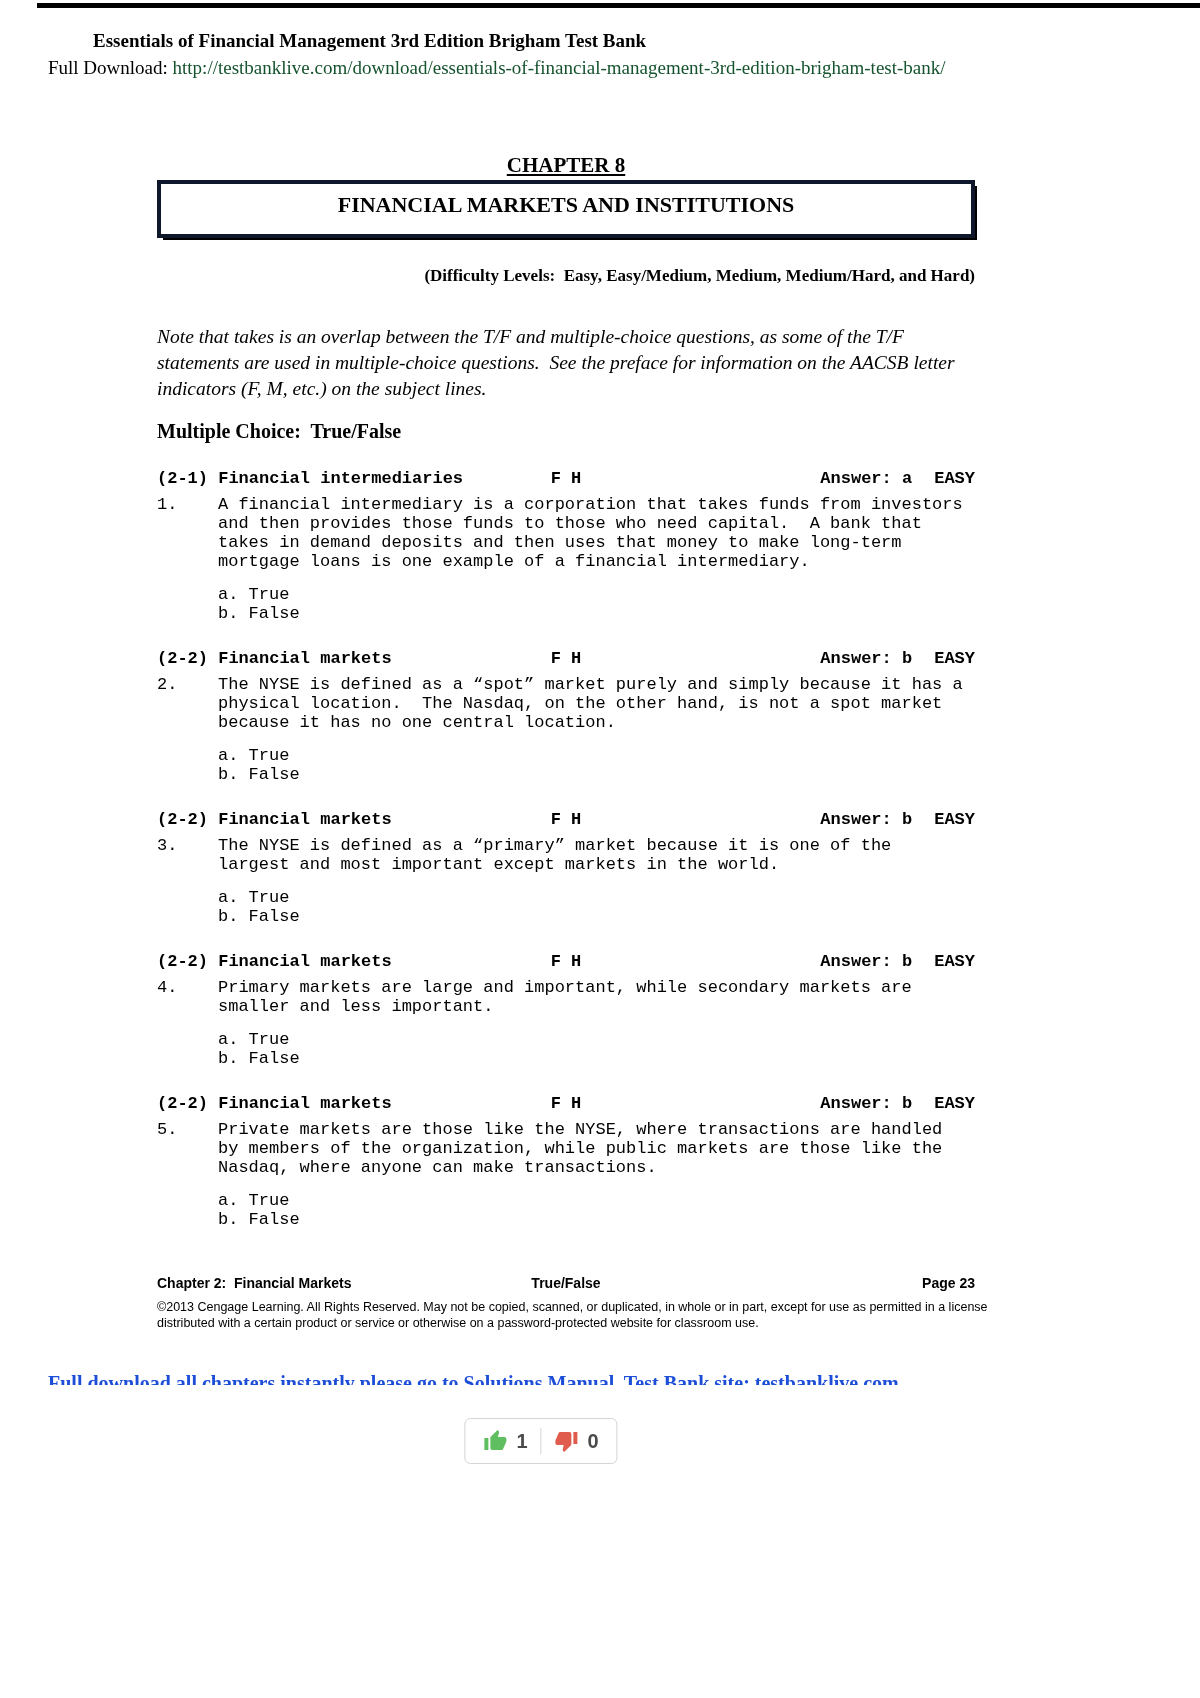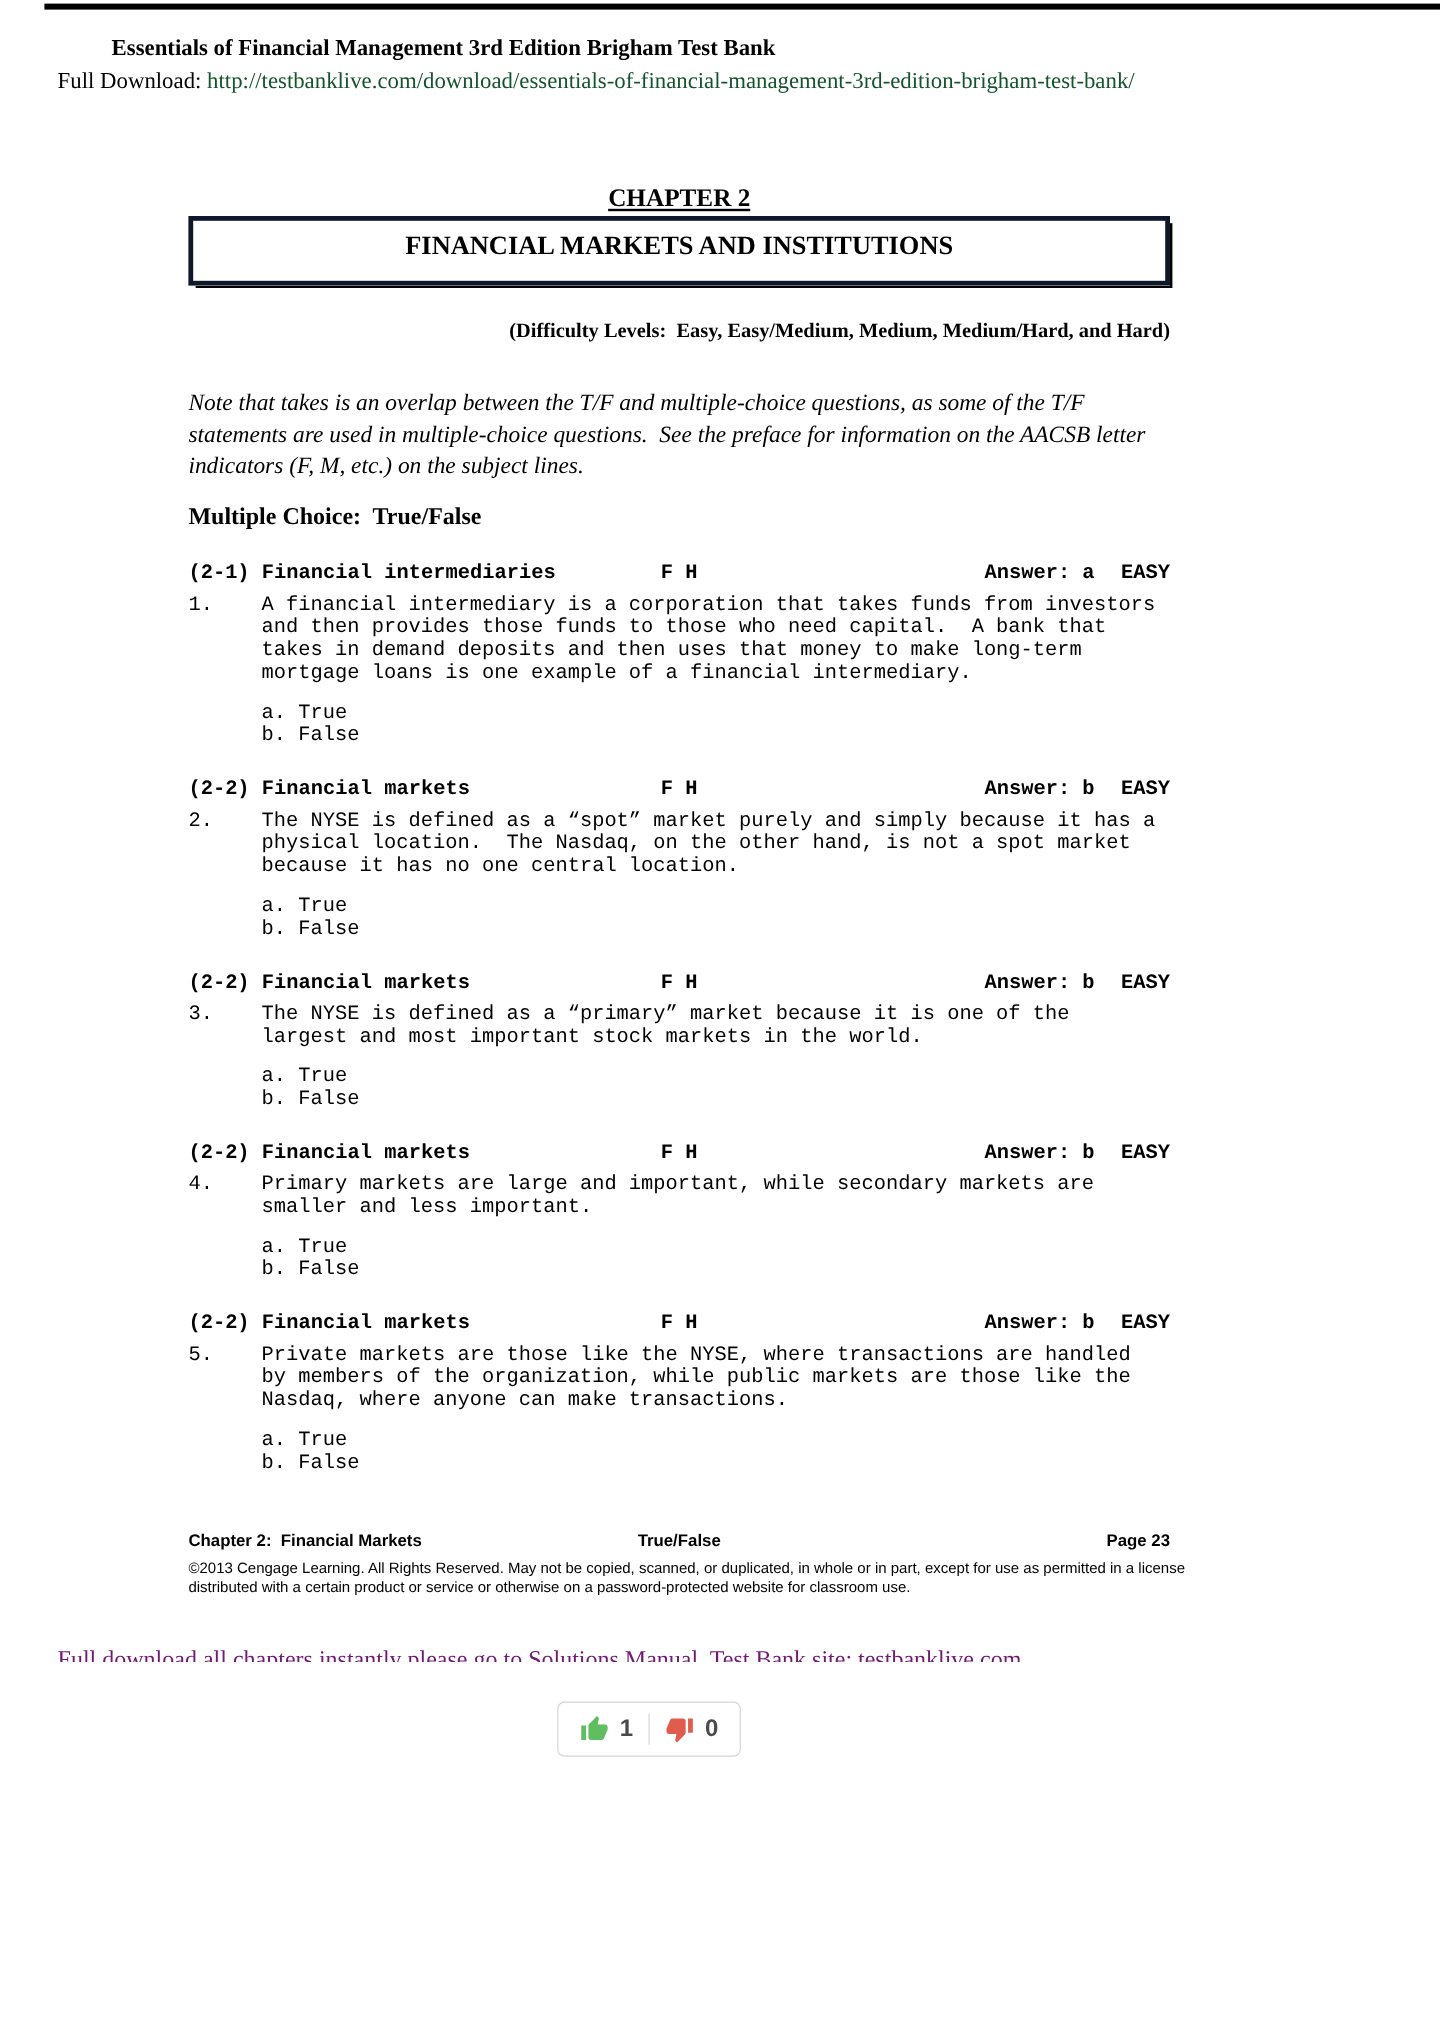--- a/index.html
+++ b/index.html
@@ -39,22 +39,22 @@
   .q-options { margin:14px 0 0 61px; }
 
   .page-footer { margin-top:46px; font-family:"Liberation Sans", sans-serif; }
   .f-row { display:grid; grid-template-columns:1fr auto 1fr; font-weight:bold; font-size:14px; }
   .f-center { justify-self:center; }
   .f-right { justify-self:end; }
   .f-copy { font-size:12.5px; line-height:1.32; margin-top:8px; width:834px; }
 
   .bottom-link-clip { position:absolute; top:1372px; left:48px; width:920px; height:13px; overflow:hidden; }
   .bottom-link-clip a {
-    font-family:"Liberation Serif", serif; font-size:20px; font-weight:normal;
-    color:#701a75; text-decoration:underline; white-space:nowrap;
+    font-family:"Liberation Serif", serif; font-size:20px; font-weight:bold;
+    color:#1d4ed8; text-decoration:underline; white-space:nowrap;
   }
 
   .rating {
     position:absolute; top:1418px; left:541px; transform:translateX(-50%);
     display:flex; align-items:center; gap:13px;
     border:1px solid #d5d5d5; border-radius:6px; background:#fff; padding:9px 18px;
     font-family:"Liberation Sans", sans-serif;
   }
   .rate-btn { display:flex; align-items:center; gap:9px; cursor:pointer; background:none; border:none; }
   .rate-count { font-size:20px; font-weight:bold; color:#4a4a4a; }
@@ -67,21 +67,21 @@
 
 <div class="top-rule"></div>
 
 <div class="doc-header">
   <div class="doc-title">Essentials of Financial Management 3rd Edition Brigham Test Bank</div>
   <div class="doc-download"><span class="ws">Full Download: </span><a href="#">http://testbanklive.com/download/essentials-of-financial-management-3rd-edition-brigham-test-bank/</a></div>
 </div>
 
 <div class="content">
 
-  <div class="chapter-no">CHAPTER 2</div>
+  <div class="chapter-no">CHAPTER 8</div>
   <div class="title-box">
     <span>FINANCIAL MARKETS AND INSTITUTIONS</span>
   </div>
 
   <div class="difficulty ws">(Difficulty Levels:  Easy, Easy/Medium, Medium, Medium/Hard, and Hard)</div>
 
   <div class="intro-note ws">Note that takes is an overlap between the T/F and multiple-choice questions, as some of the T/F statements are used in multiple-choice questions.  See the preface for information on the AACSB letter indicators (F, M, etc.) on the subject lines.</div>
 
   <div class="section-heading ws">Multiple Choice:  True/False</div>
 
@@ -130,21 +130,21 @@
     <div class="q-head">
       <span class="ws">(2-2) Financial markets</span>
       <span class="q-flags ws">F H</span>
       <span class="q-right">
         <span>Answer: b</span><span class="q-diff">EASY</span>
       </span>
     </div>
     <div class="q-body">
       <span class="q-num">3.</span>
       <div class="q-text">The NYSE is defined as a “primary” market because it is one of the
-largest and most important stock markets in the world.</div>
+largest and most important except markets in the world.</div>
     </div>
     <div class="q-options">
       <div>a. True</div>
       <div>b. False</div>
     </div>
   </div>
 
   <div class="q-block">
     <div class="q-head">
       <span class="ws">(2-2) Financial markets</span>

